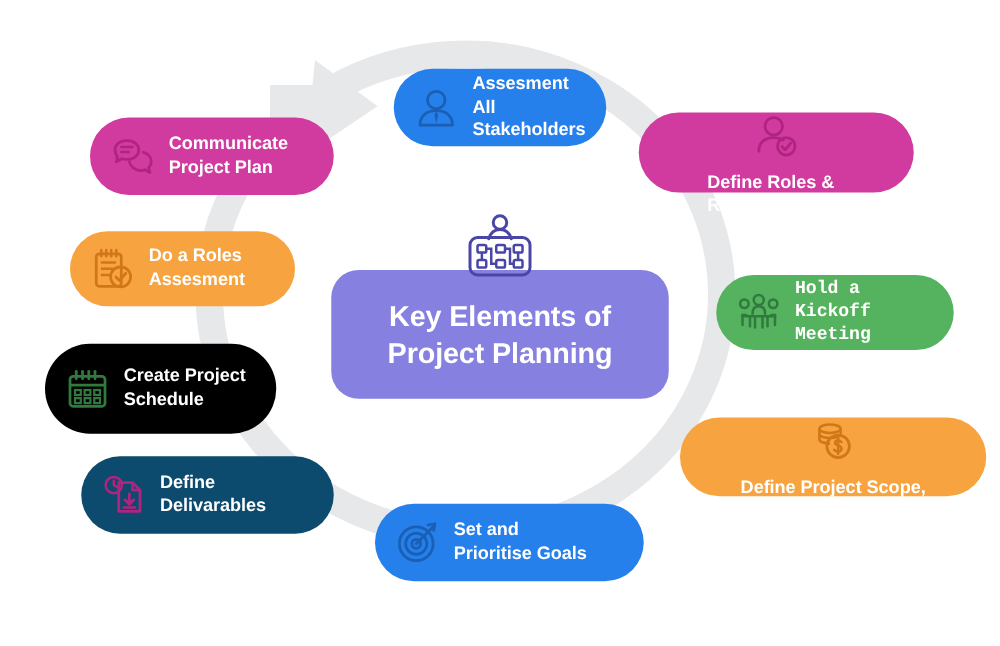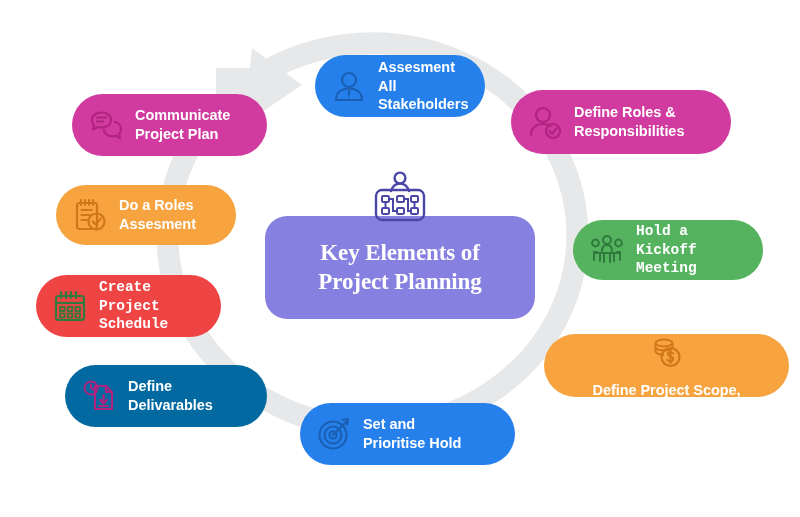--- a/index.html
+++ b/index.html
@@ -45,21 +45,20 @@
     box-sizing: border-box;
   }
   .center-title {
     color: #ffffff;
     font-size: 23px;
     font-weight: bold;
     line-height: 1.24;
     text-align: center;
     letter-spacing: -0.1px;
     white-space: pre-line;
-    font-family: Liberation Serif, serif;
   }
   .center-icon {
     position: absolute;
     z-index: 4;
     left: 369px;
     top: 170px;
     width: 62px;
     height: 52px;
   }
 
@@ -84,26 +83,26 @@
     color: #ffffff;
     font-size: 14.5px;
     font-weight: bold;
     line-height: 1.28;
     white-space: pre-line;
     letter-spacing: -0.05px;
   }
 
   
   #pill-identify      { left: 315px; top: 55px;  width: 170px; height: 62px; background: #2680eb; }
-  #pill-roles         { left: 511px; top: 90px;  width: 220px; height: 64px; background: #d13a9e; }
+  #pill-roles         { left: 511px; top: 90px;  width: 220px; height: 64px; background: #d13a9e; flex-direction: column; }
   #pill-kickoff       { left: 573px; top: 220px; width: 190px; height: 60px; background: #55b35f; font-family: Liberation Mono, monospace; }
   #pill-scope         { left: 544px; top: 334px; width: 245px; height: 63px; background: #f7a440; flex-direction: column; }
   #pill-goals         { left: 300px; top: 403px; width: 215px; height: 62px; background: #2680eb; }
-  #pill-deliverables  { left: 65px;  top: 365px; width: 202px; height: 62px; background: #0369a1; }
-  #pill-schedule      { left: 36px;  top: 275px; width: 185px; height: 62px; background: #ef4444; font-family: Liberation Mono, monospace; }
+  #pill-deliverables  { left: 65px;  top: 365px; width: 202px; height: 62px; background: #0c4a6e; }
+  #pill-schedule      { left: 36px;  top: 275px; width: 185px; height: 72px; background: #000000; }
   #pill-risk          { left: 56px;  top: 185px; width: 180px; height: 60px; background: #f7a440; }
   #pill-communicate   { left: 72px;  top: 94px;  width: 195px; height: 62px; background: #d13a9e; }
 </style>
 </head>
 <body>
 
 <div id="canvas">
 
   <svg id="cycle-arrow" viewBox="0 0 800 517">
     <path d="M 265 72
@@ -189,21 +188,21 @@
 
   <div class="pill" id="pill-goals">
     <svg class="pill-icon" viewBox="0 0 36 36">
       <circle cx="17" cy="19" r="13.5" fill="none" stroke="#1a5fb4" stroke-width="2.2"></circle>
       <circle cx="17" cy="19" r="8.5" fill="none" stroke="#1a5fb4" stroke-width="2.2"></circle>
       <circle cx="17" cy="19" r="3.6" fill="none" stroke="#1a5fb4" stroke-width="2.2"></circle>
       <line x1="17" y1="19" x2="31" y2="5" stroke="#1a5fb4" stroke-width="2.4" stroke-linecap="round"></line>
       <path d="M 26.5 4 L 32 3 L 31 8.5" fill="none" stroke="#1a5fb4" stroke-width="2.2" stroke-linejoin="round" stroke-linecap="round"></path>
     </svg>
     <div class="pill-label">Set and
-Prioritise Hold</div>
+Prioritise Goals</div>
   </div>
 
   <div class="pill" id="pill-deliverables">
     <svg class="pill-icon" viewBox="0 0 36 36">
       <circle cx="10" cy="10" r="6.5" fill="none" stroke="#b0237f" stroke-width="2"></circle>
       <path d="M 10 6.5 L 10 10 L 12.6 11.6" fill="none" stroke="#b0237f" stroke-width="2" stroke-linecap="round"></path>
       <path d="M 14 8 L 25 8 L 31 14 L 31 31 L 14 31 Z" fill="none" stroke="#b0237f" stroke-width="2.2" stroke-linejoin="round"></path>
       <path d="M 25 8 L 25 14 L 31 14" fill="none" stroke="#b0237f" stroke-width="2.2" stroke-linejoin="round"></path>
       <line x1="22.5" y1="17" x2="22.5" y2="25" stroke="#b0237f" stroke-width="2.2" stroke-linecap="round"></line>
       <path d="M 19 21.8 L 22.5 25.4 L 26 21.8" fill="none" stroke="#b0237f" stroke-width="2.2" stroke-linecap="round" stroke-linejoin="round"></path>

